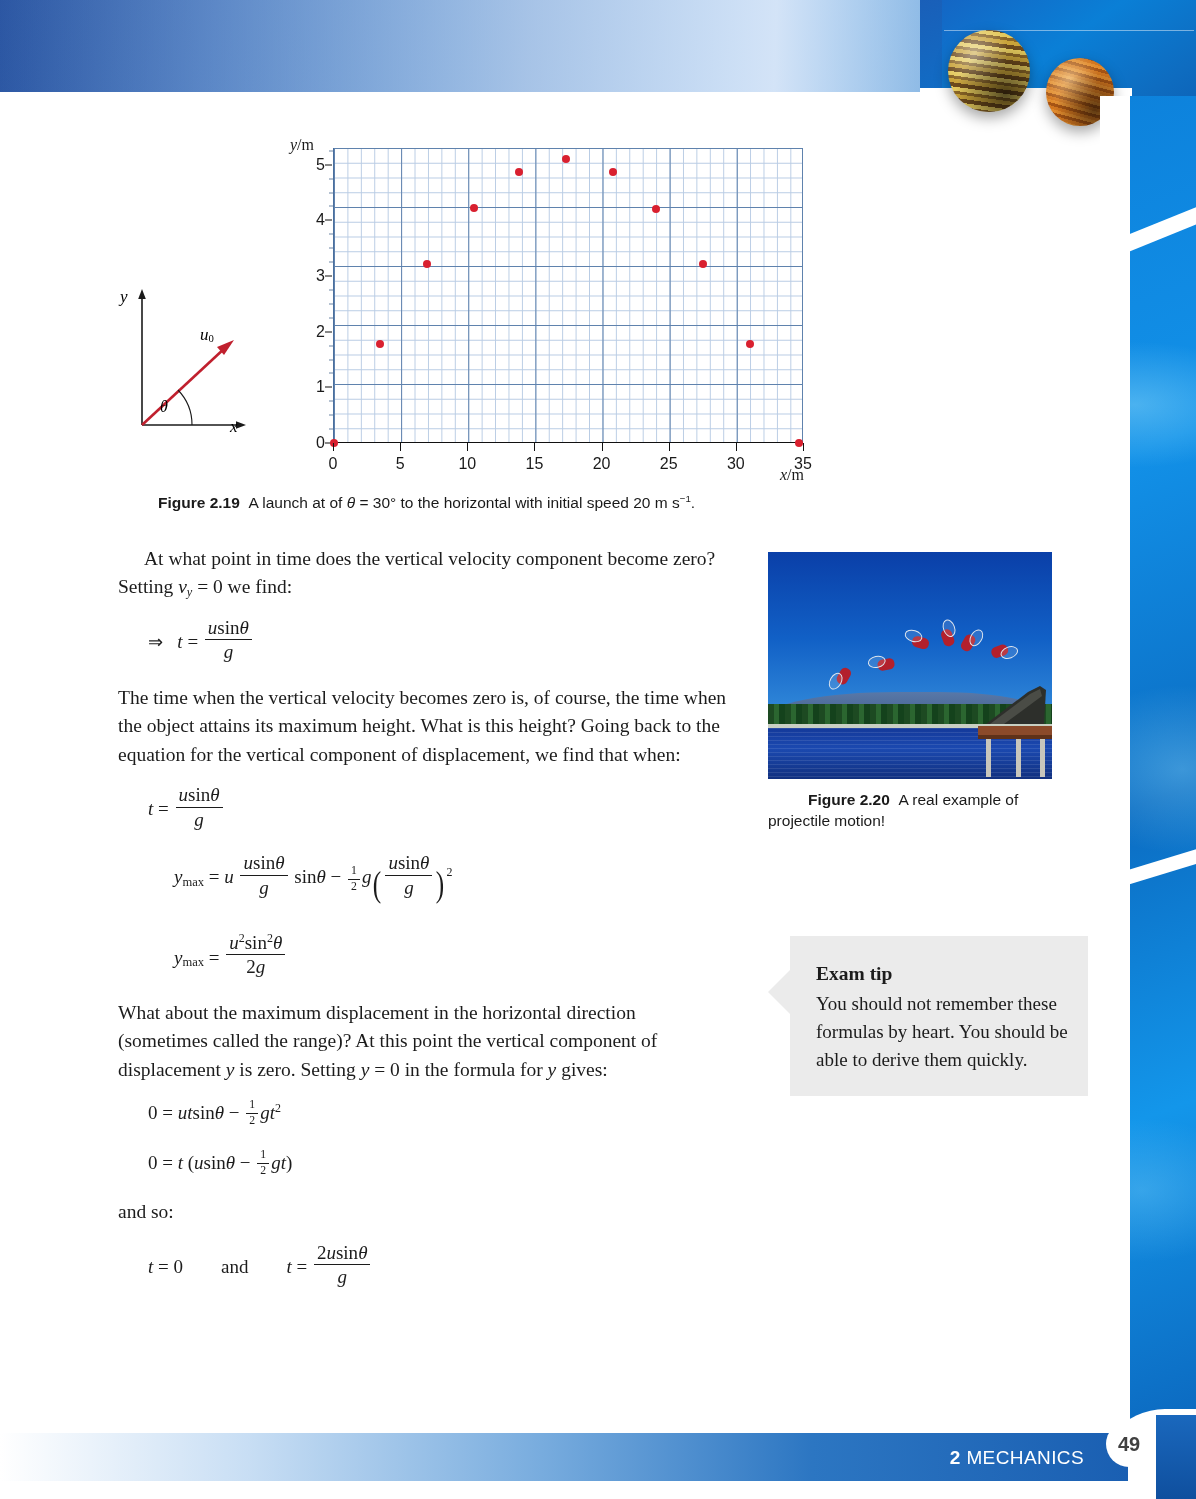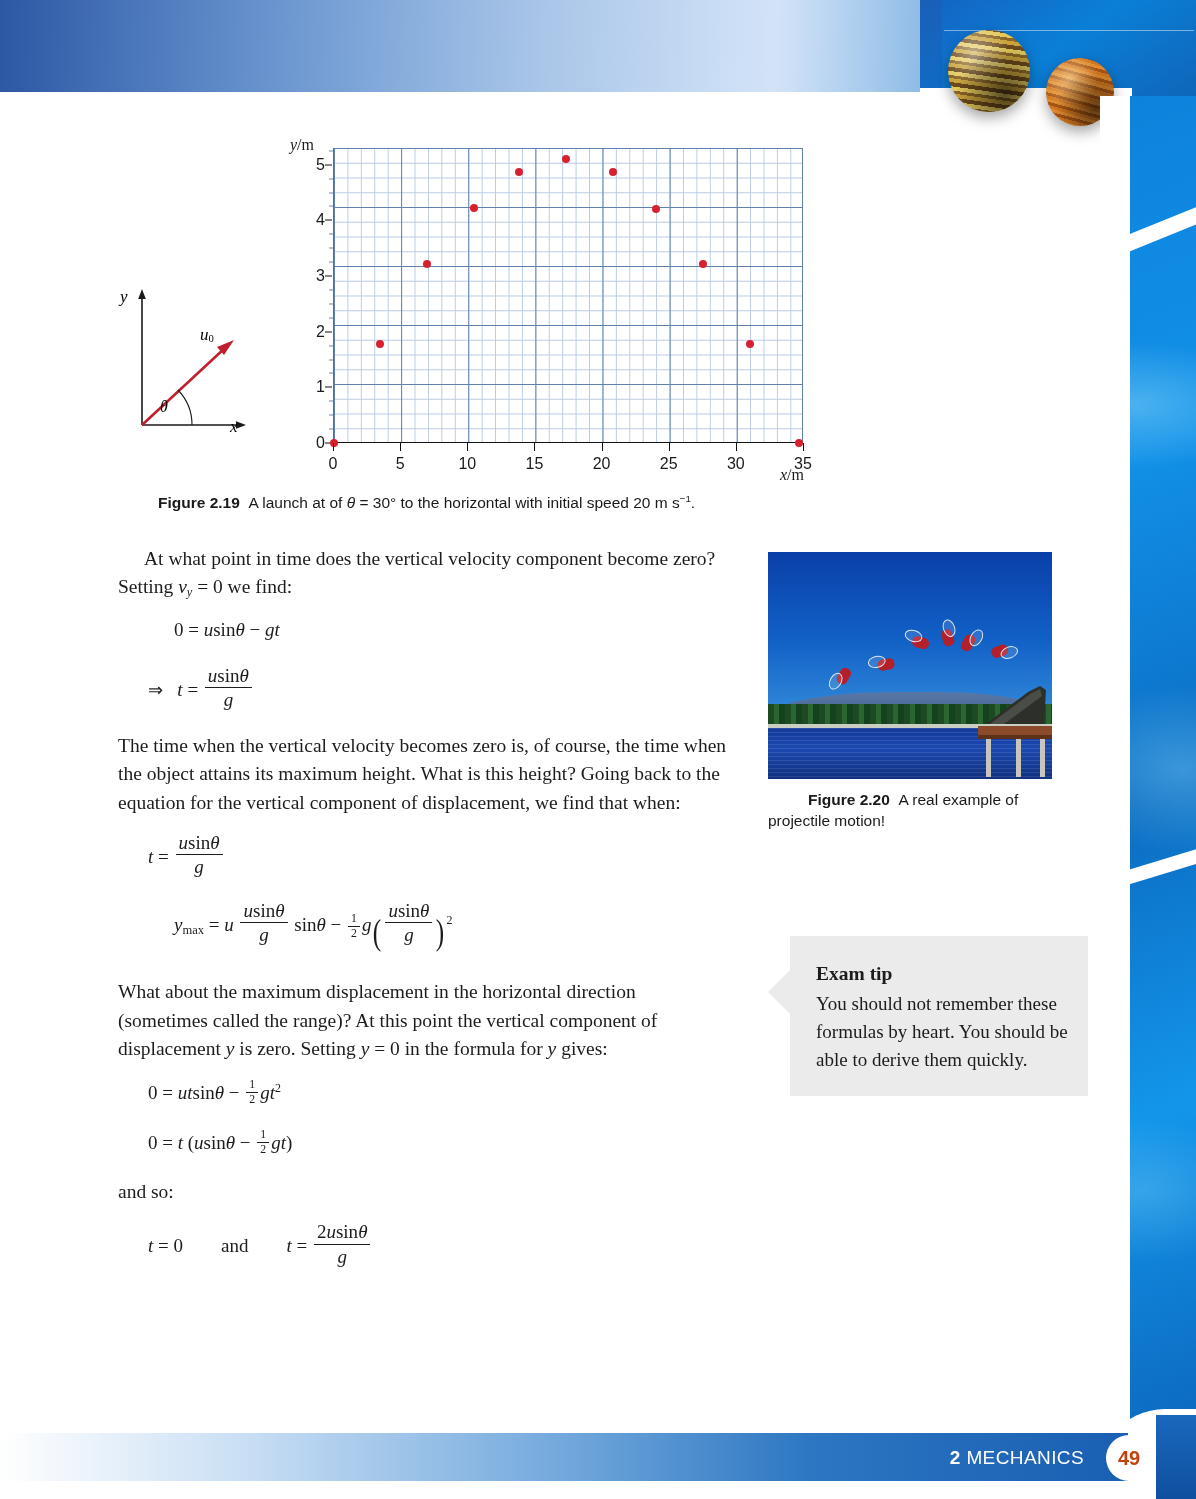--- a/index.html
+++ b/index.html
@@ -177,28 +177,28 @@
     right: 112px; bottom: 30px;
     color: #ffffff;
     font-family: "Liberation Sans", sans-serif;
     font-size: 19px;
     letter-spacing: 0.4px;
     white-space: nowrap;
   }
   .footer-label b { font-weight: bold; }
   .footer-pagecircle {
     position: absolute;
-    right: 44px; bottom: 18px;
+    right: 44px; bottom: 32px;
     width: 46px; height: 46px;
     border-radius: 50%;
     background: #ffffff;
     display: flex;
     align-items: center;
     justify-content: center;
-    color: #c2410c;
+    color: #404040;
     font-family: "Liberation Sans", sans-serif;
     font-weight: bold;
     font-size: 20px;
   }
   .footer-rightcap {
     position: absolute;
     right: 0; bottom: 0;
     width: 40px; height: 84px;
     background: linear-gradient(180deg, #1a68bd, #0f4f9e);
   }
@@ -574,23 +574,20 @@
 </div>
 
 <div class="fig-caption" id="fig219-caption">
   <b>Figure 2.19</b><span>&nbsp;&nbsp;</span><span>A launch at of </span><span class="it">θ</span><span> = 30° to the horizontal with initial speed 20 m s</span><sup class="exp">−1</sup><span>.</span>
 </div>
 
 <div class="body-col">
 
   <p class="indent"><span>At what point in time does the vertical velocity component become zero? Setting </span><span class="mi">v</span><sub class="sb mi">y</sub><span> = 0 we find:</span></p>
 
-  <div class="eq eq-indent">
-    <span class="mn">0</span> <span class="mn">=</span> <span class="mi">u</span><span class="mn">sin</span><span class="mi">θ</span> <span class="mn">−</span> <span class="mi">gt</span>
-  </div>
 
   <div class="eq eq-indent2">
     <span style="font-size:0.95em">⇒</span>&nbsp;&nbsp;&nbsp;<span class="mi">t</span> <span class="mn">=</span>
     <span class="frac"><span class="num"><span class="mi">u</span><span class="mn">sin</span><span class="mi">θ</span></span><span class="den"><span class="mi">g</span></span></span>
   </div>
 
   <p>The time when the vertical velocity becomes zero is, of course, the time when the object attains its maximum height. What is this height? Going back to the equation for the vertical component of displacement, we find that when:</p>
 
   <div class="eq eq-indent2">
     <span class="mi">t</span> <span class="mn">=</span>
@@ -598,20 +595,24 @@
   </div>
 
 
   <div class="eq eq-indent">
     <span class="mi">y</span><span class="sub-max">max</span> <span class="mn">=</span> <span class="mi">u</span>
     <span class="frac"><span class="num"><span class="mi">u</span><span class="mn">sin</span><span class="mi">θ</span></span><span class="den"><span class="mi">g</span></span></span>
     <span class="mn">sin</span><span class="mi">θ</span> <span class="mn">−</span>
     <span class="frac frac-sm" style="vertical-align:-0.5em"><span class="num"><span class="mn">1</span></span><span class="den"><span class="mn">2</span></span></span><span class="mi">g</span><span class="paren-big">(</span><span class="frac"><span class="num"><span class="mi">u</span><span class="mn">sin</span><span class="mi">θ</span></span><span class="den"><span class="mi">g</span></span></span><span class="paren-big">)</span><sup class="exp">2</sup>
   </div>
 
+  <div class="eq eq-indent">
+    <span class="mi">y</span><span class="sub-max">max</span> <span class="mn">=</span>
+    <span class="frac"><span class="num"><span class="mi">u</span><sup class="exp">2</sup><span class="mn">sin</span><sup class="exp">2</sup><span class="mi">θ</span></span><span class="den"><span class="mn">2</span><span class="mi">g</span></span></span>
+  </div>
 
   <p><span>What about the maximum displacement in the horizontal direction (sometimes called the range)? At this point the vertical component of displacement </span><span class="mi">y</span><span> is zero. Setting </span><span class="mi">y</span><span> = 0 in the formula for </span><span class="mi">y</span><span> gives:</span></p>
 
   <div class="eq eq-indent2">
     <span class="mn">0</span> <span class="mn">=</span> <span class="mi">ut</span><span class="mn">sin</span><span class="mi">θ</span> <span class="mn">−</span>
     <span class="frac frac-sm"><span class="num"><span class="mn">1</span></span><span class="den"><span class="mn">2</span></span></span><span class="mi">gt</span><sup class="exp">2</sup>
   </div>
 
   <div class="eq eq-indent2">
     <span class="mn">0</span> <span class="mn">=</span> <span class="mi">t</span> <span class="mn">(</span><span class="mi">u</span><span class="mn">sin</span><span class="mi">θ</span> <span class="mn">−</span>

